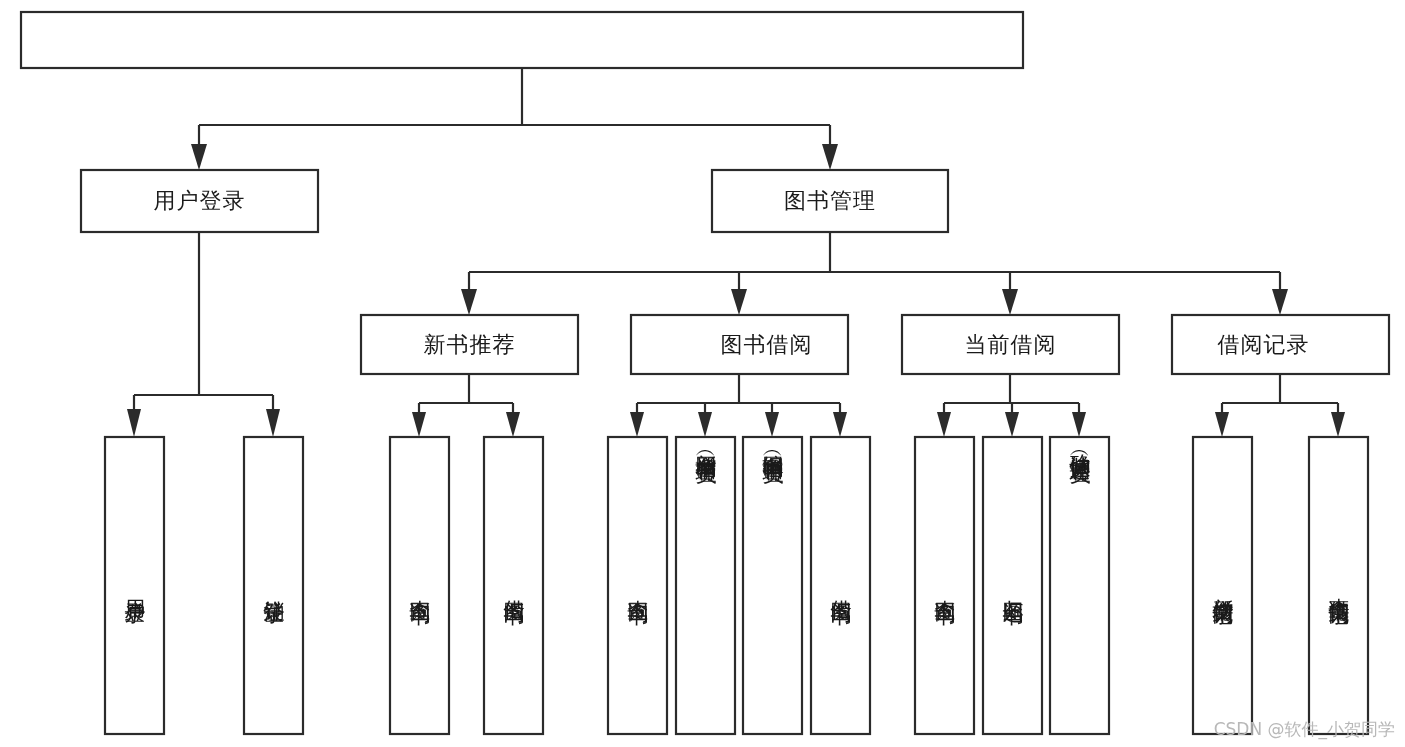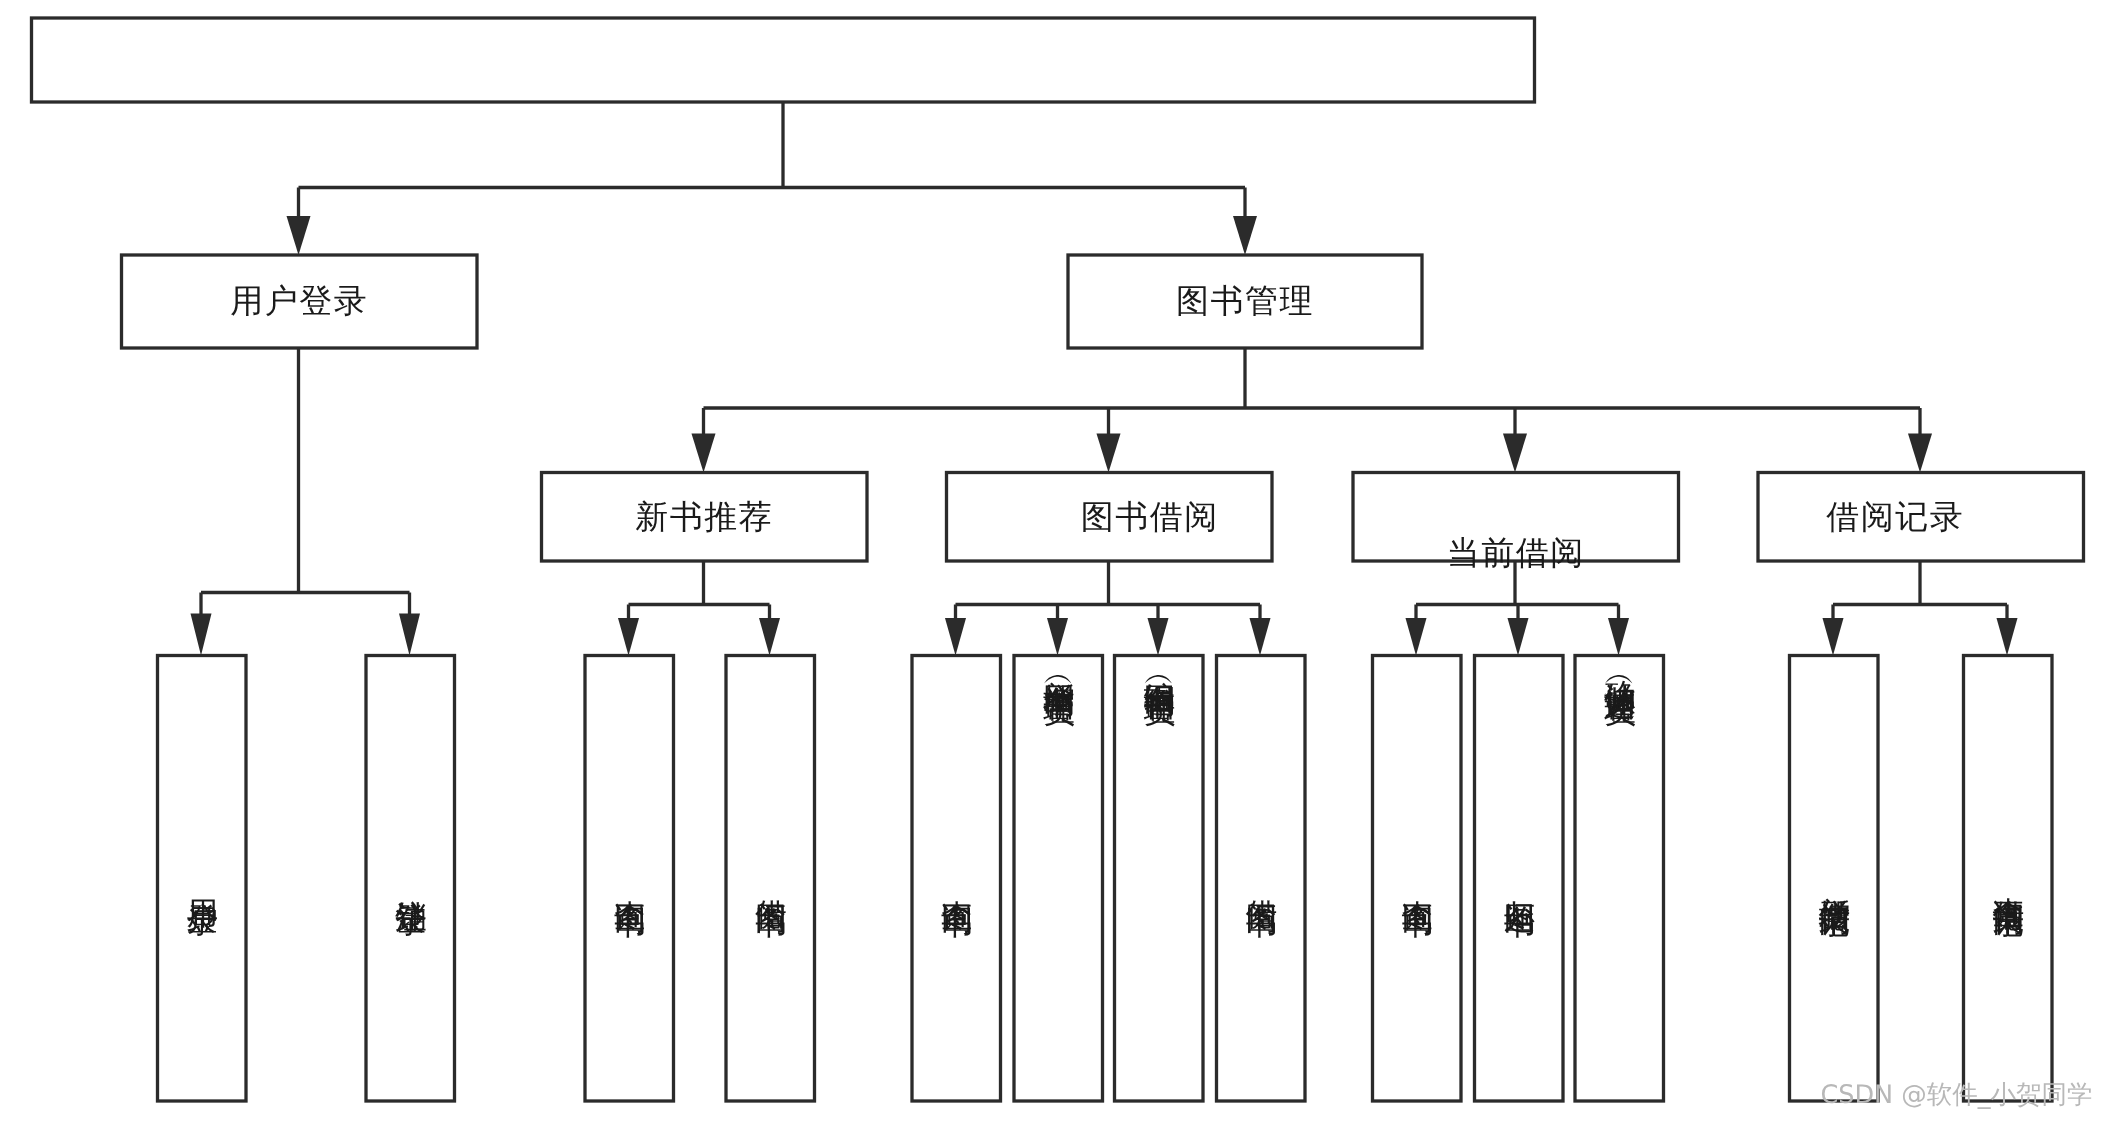--- a/index.html
+++ b/index.html
@@ -187,21 +187,21 @@
   </div>
 
   <div class="hlabel-wrap" style="left:361px; top:315px; width:217px; height:59px;text-align:center;">
     <span class="hlabel-text">新书推荐</span>
   </div>
 
   <div class="hlabel-wrap" style="left:631px; top:315px; width:217px; height:59px;margin-left:27px;">
     <span class="hlabel-text">图书借阅</span>
   </div>
 
-  <div class="hlabel-wrap" style="left:902px; top:315px; width:217px; height:59px;margin-top:24px;">
+  <div class="hlabel-wrap" style="left:902px; top:315px; width:217px; height:59px;">
     <span class="hlabel-text">当前借阅</span>
   </div>
 
   <div class="hlabel-wrap" style="left:1172px; top:315px; width:183px; height:59px;">
     <span class="hlabel-text">借阅记录</span>
   </div>
 
   <div class="vlabel-wrap" style="left:105px; top:437px; width:59px; height:297px;">
     <span class="vlabel-text">用户登录</span>
   </div>

